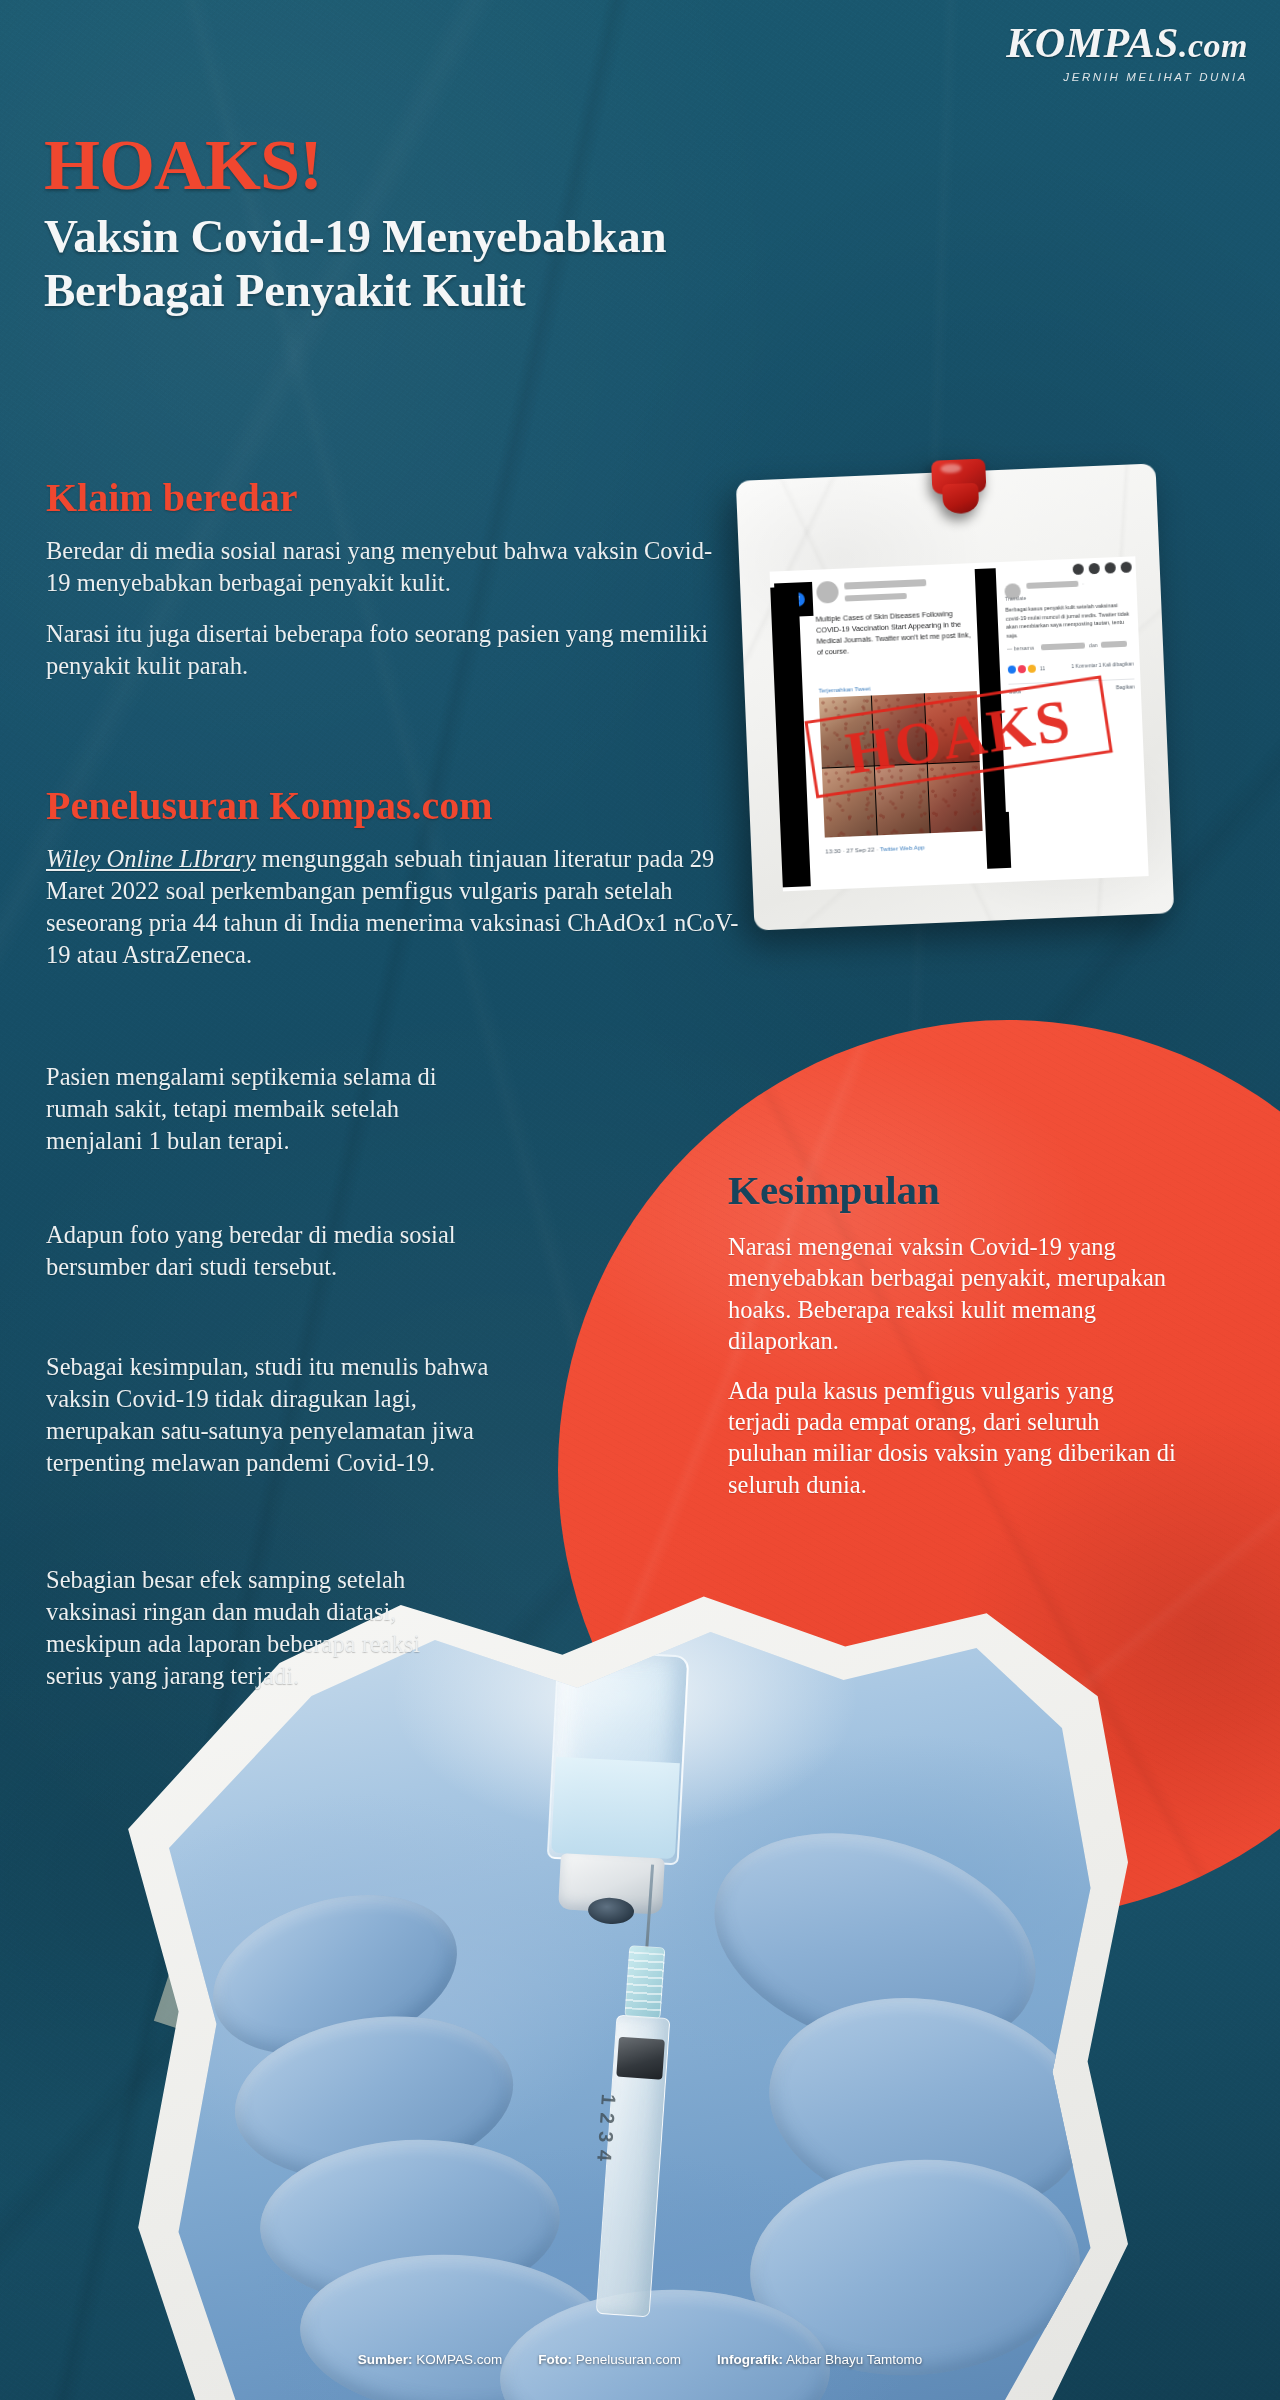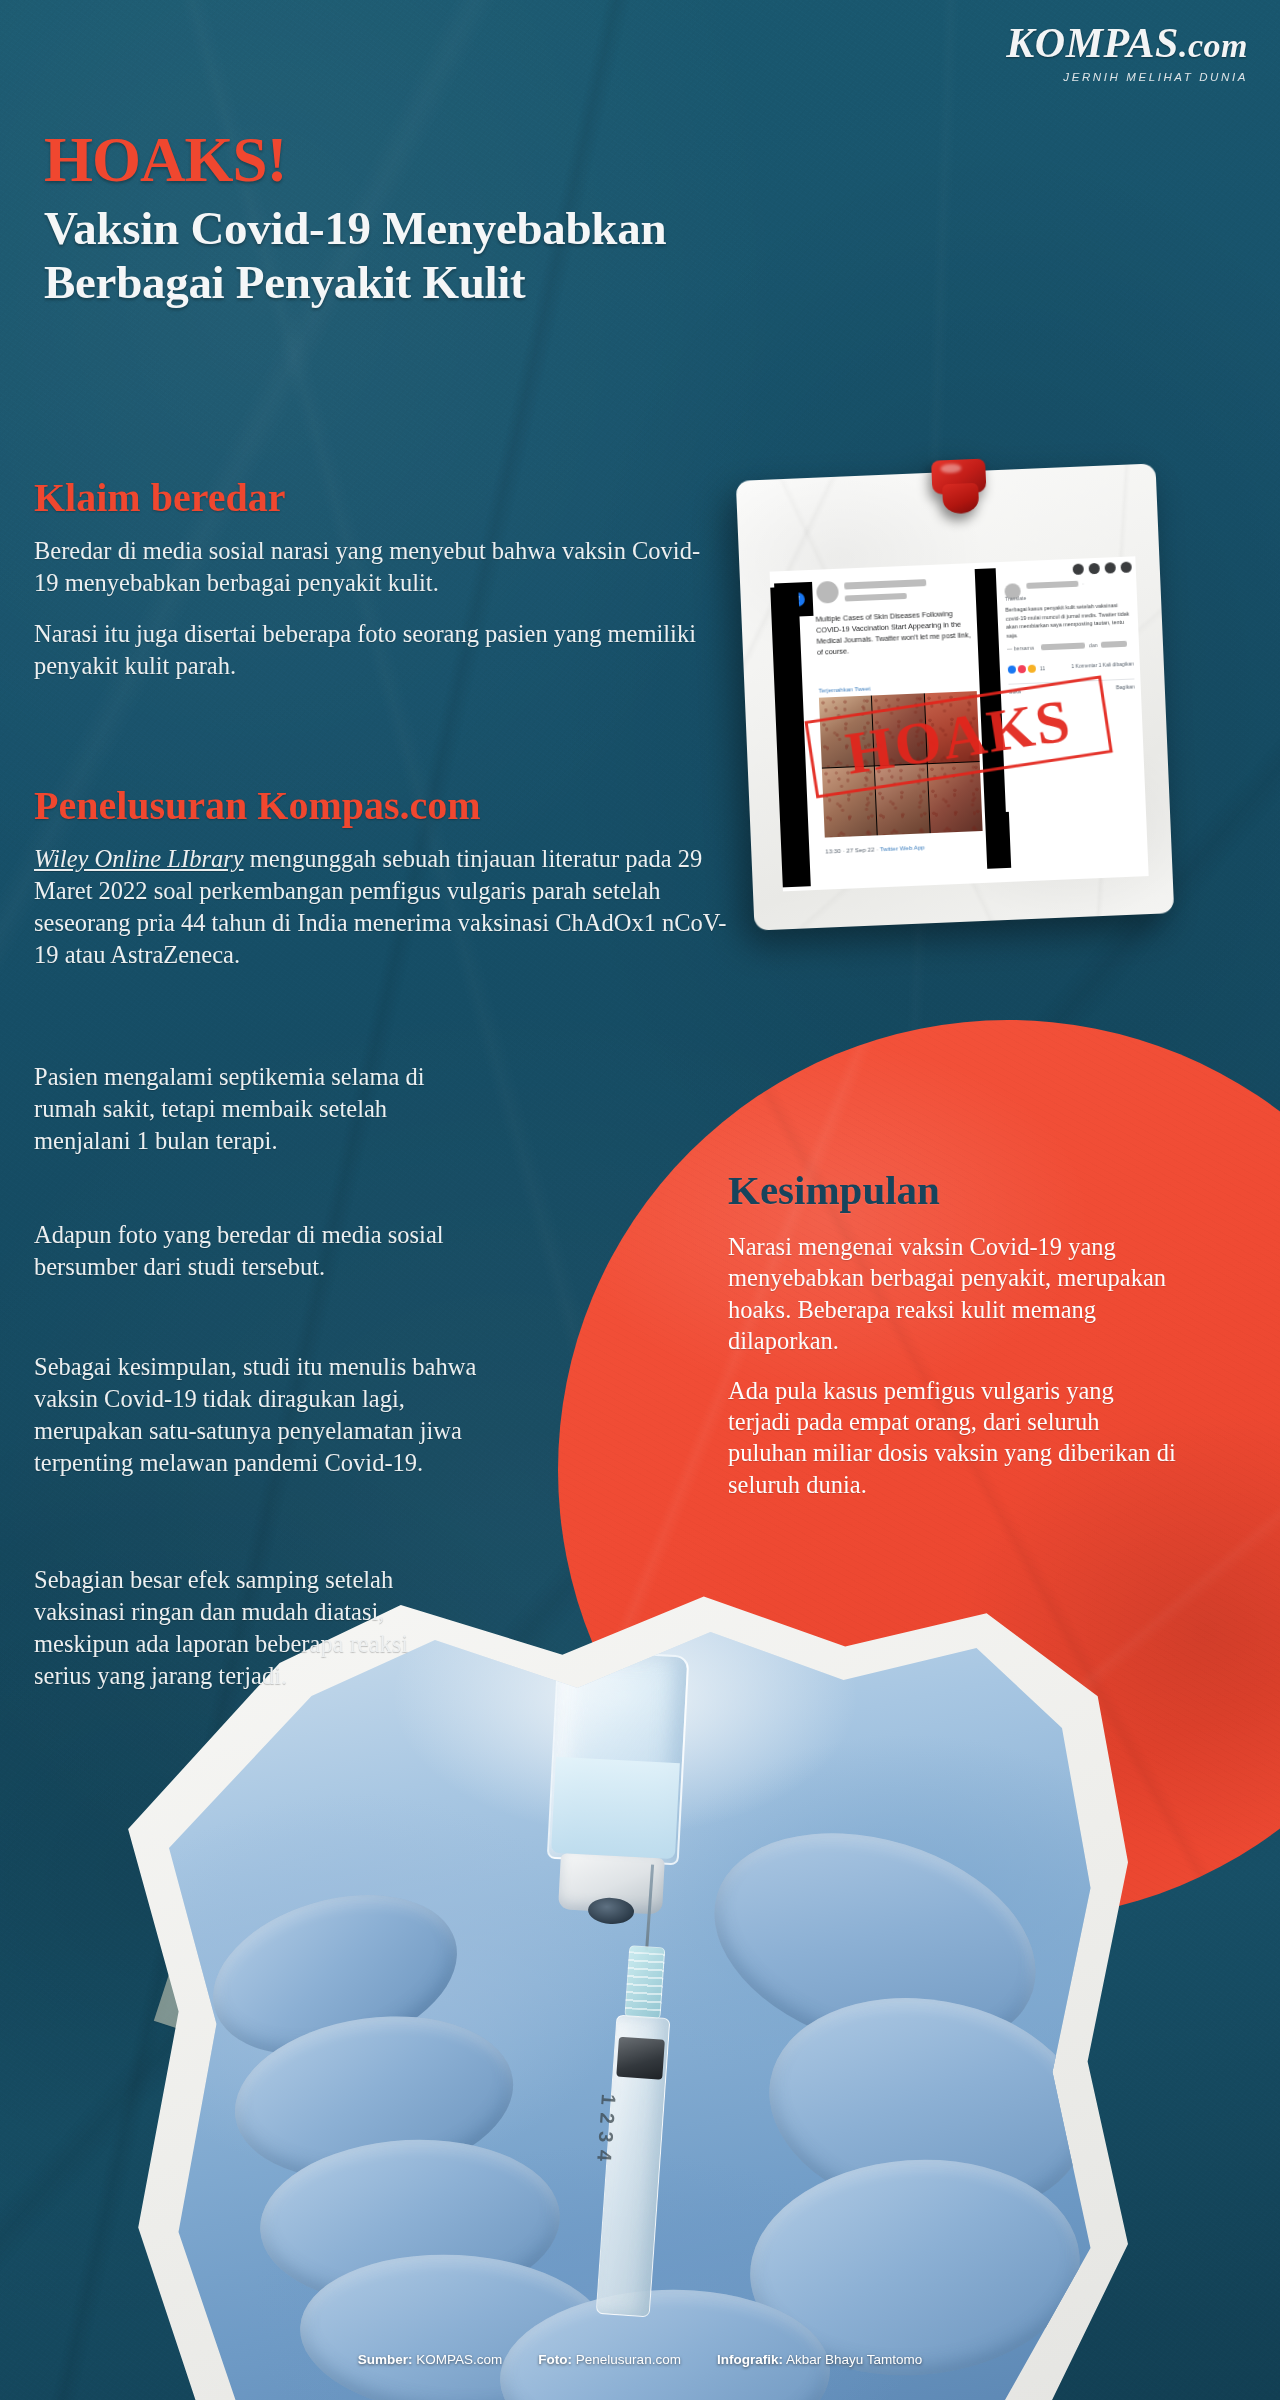--- a/index.html
+++ b/index.html
@@ -64,21 +64,21 @@
     font-family:"Liberation Sans", sans-serif;
     font-style:italic; font-weight:400;
     font-size:11.5px; letter-spacing:2.6px;
     color:#dfe5e8;
   }
 
   
   .headline-wrap{ position:absolute; left:44px; top:132px; z-index:40; width:800px; }
   .hoaks{
     font-family:"Liberation Serif", serif;
-    font-weight:700; font-size:63px; line-height:.92;
+    font-weight:700; font-size:72px; line-height:.92;
     color:#f0472f; letter-spacing:-1px;
     text-shadow:0 2px 3px rgba(0,0,0,.28);
   }
   .subhead{
     margin-top:12px;
     font-family:"Liberation Serif", serif;
     font-weight:700; font-size:47px; line-height:1.14;
     color:#f4f6f7; letter-spacing:-.3px;
     text-shadow:0 2px 3px rgba(0,0,0,.30);
   }
@@ -92,21 +92,21 @@
   .body-p{
     font-family:"Liberation Serif", serif;
     font-size:24.5px; line-height:1.30; color:#eceff0;
     text-shadow:0 1px 1px rgba(0,0,0,.22);
     margin-top:19px;
   }
   .body-p.tight{ margin-top:15px; }
   .body-p i{ font-style:italic;text-decoration:underline; }
 
   
-  .col-left{ position:absolute; left:34px; z-index:38; }
+  .col-left{ position:absolute; left:46px; z-index:38; }
   #klaim-block{ top:476px; width:680px; }
   #penelusuran-block{ top:784px; width:700px; }
   #mid-block{ top:1042px; width:440px; }
   #mid2-block{ top:1200px; width:470px; }
   #concl-block{ top:1332px; width:470px; }
   #side-block{ top:1545px; width:420px; }
 
   
   .red-circle{
     position:absolute;

